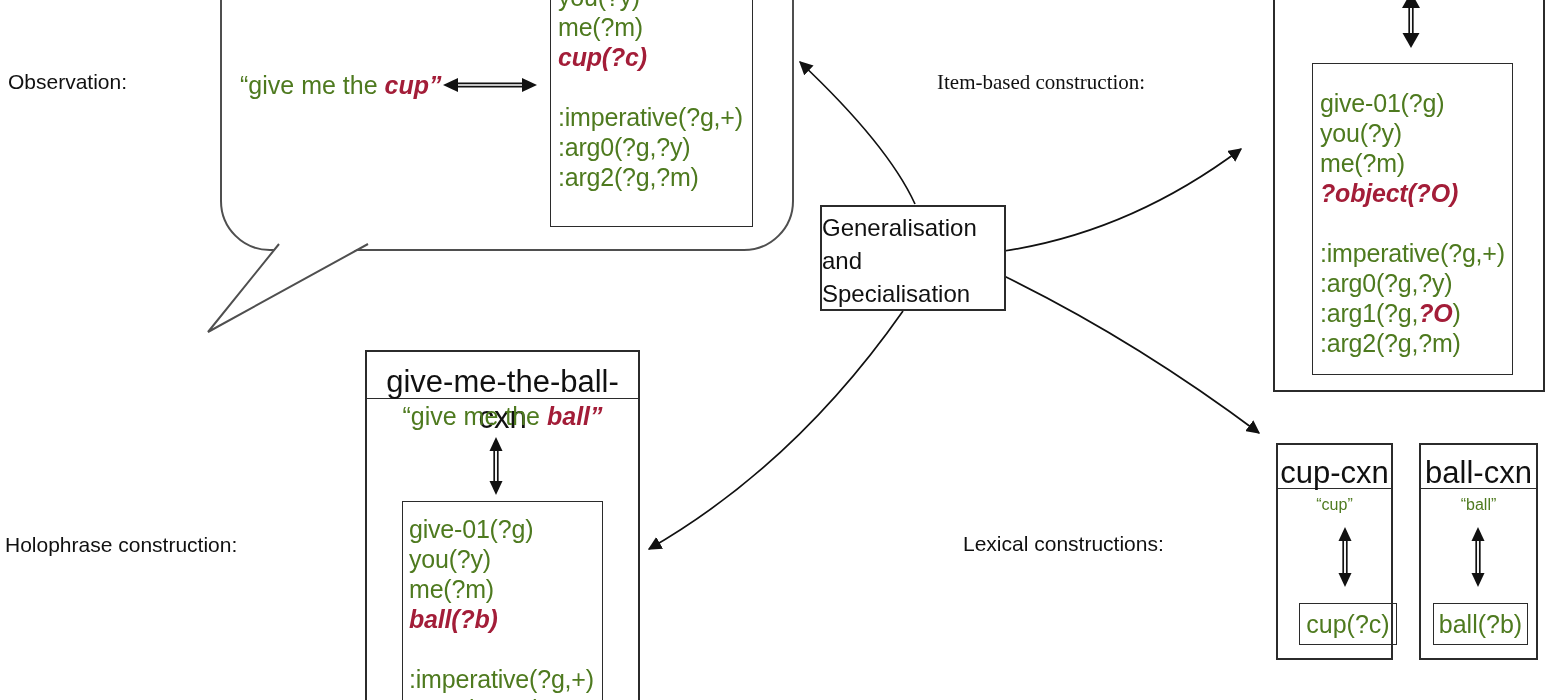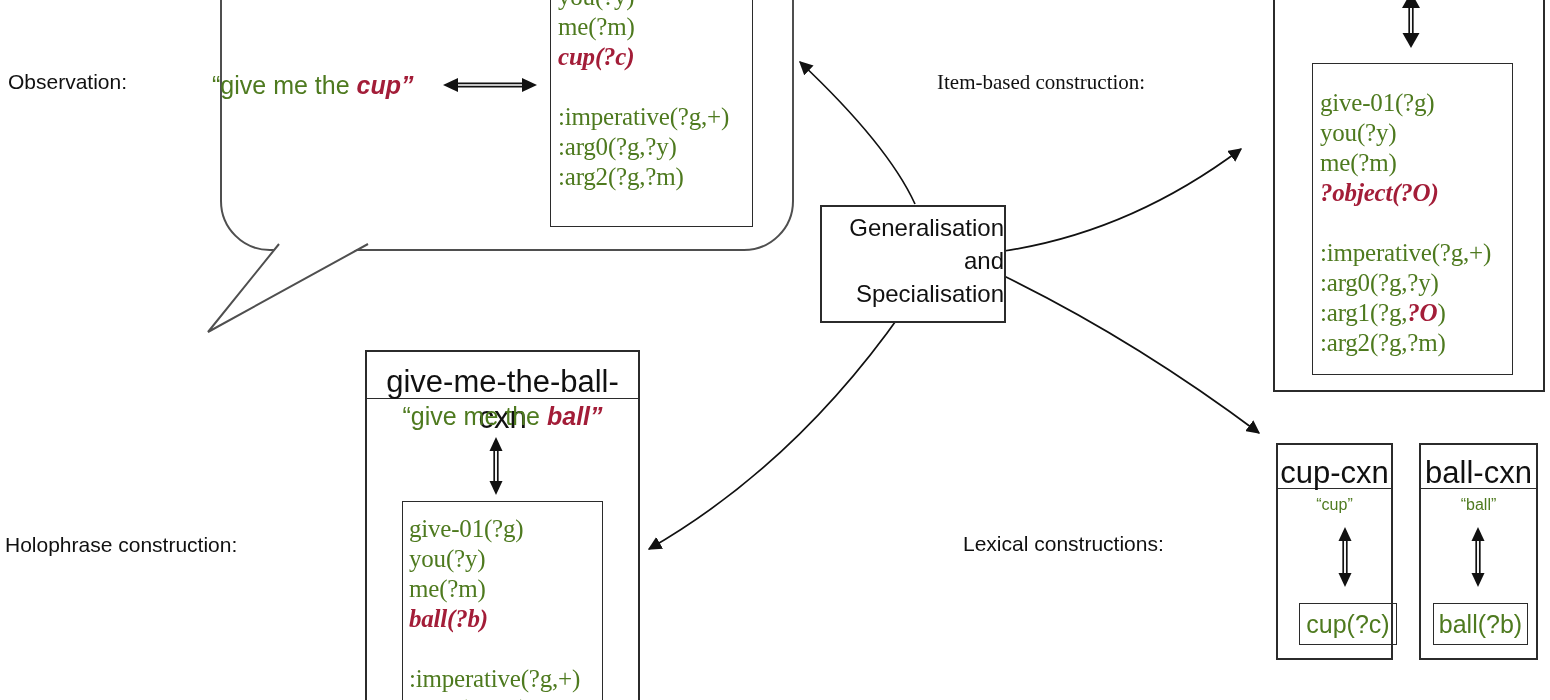--- a/index.html
+++ b/index.html
@@ -9,29 +9,29 @@
   .canvas{position:relative;width:1550px;height:700px;overflow:hidden;background:#fff;
           font-family:"Liberation Sans", sans-serif;color:var(--ink);}
   .abs{position:absolute;}
   .lbl{font-size:21px;color:var(--ink);white-space:nowrap;z-index:3;}
   .bubble{left:220px;top:-60px;width:570px;height:307px;border:2px solid var(--bubble_border);
           border-radius:50px;background:#fff;z-index:1;}
   .overlay{position:absolute;left:0;top:0;z-index:2;pointer-events:none;}
   .box{border:2px solid var(--border);background:transparent;z-index:3;box-sizing:border-box;}
   .codebox{border:1.6px solid var(--border);background:transparent;z-index:4;box-sizing:border-box;}
   .code{font-size:25px;line-height:30px;letter-spacing:-0.2px;white-space:nowrap;}
-  .cl{height:30px;font-family:Liberation Serif, serif;}
+  .cl{height:30px;}
   .tg{color:var(--green);}
   .tr{color:var(--red);font-weight:bold;font-style:italic;}
   .utter{font-size:25px;white-space:nowrap;z-index:4;}
   .btitle{font-size:31px;text-align:center;border-bottom:1.6px solid var(--border);
           box-sizing:border-box;color:var(--ink);}
   .cword{font-size:16px;text-align:center;z-index:4;}
-  .center-box{left:820px;top:205px;width:186px;height:118px;border:2px solid var(--border);
-          background:#fff;z-index:3;box-sizing:border-box;text-align:right;
+  .center-box{left:820px;top:205px;width:186px;height:106px;border:2px solid var(--border);
+          background:#fff;z-index:3;box-sizing:border-box;text-align:left;
           font-size:24px;line-height:33px;padding-top:4px;}
   .scode{font-size:25px;line-height:40px;text-align:center;}
   .arrow{stroke:var(--ink);stroke-width:1.7;fill:none;}
   .thin{stroke:var(--ink);stroke-width:1.7;fill:none;}
   .ahead{fill:var(--ink);stroke:none;}
   .tailfill{fill:#fff;stroke:none;}
   .tailline{stroke:var(--bubble_border);stroke-width:2;fill:none;}
 </style>
 </head>
 <body>
@@ -84,21 +84,21 @@
       <path class="thin" d="M1476.2,539 V575 M1479.8,539 V575"></path>
       <polygon class="ahead" points="1478,587 1471.5,573 1484.5,573"></polygon>
     </g>
   </svg>
 
   <div class="abs lbl" style="left:8px;top:70px;">Observation:</div>
   <div class="abs lbl" style="left:937px;top:70px;font-family:Liberation Serif, serif;">Item-based construction:</div>
   <div class="abs lbl" style="left:5px;top:533px;">Holophrase construction:</div>
   <div class="abs lbl" style="left:963px;top:532px;">Lexical constructions:</div>
 
-  <div class="abs utter" style="left:212px;top:71px;"><span class="tg">“give me the </span><span class="tr">cup</span><span class="tr">”</span></div>
+  <div class="abs utter" style="left:240px;top:71px;"><span class="tg">“give me the </span><span class="tr">cup</span><span class="tr">”</span></div>
 
   <div class="abs codebox" style="left:550px;top:-40px;width:203px;height:267px;">
     <div class="code" style="padding:21px 0 0 7px;">
         <div class="cl"><span class="tg">you(?y)</span></div>
         <div class="cl"><span class="tg">me(?m)</span></div>
         <div class="cl"><span class="tr">cup(?c)</span></div>
         <div class="cl">&nbsp;</div>
         <div class="cl"><span class="tg">:imperative(?g,+)</span></div>
         <div class="cl"><span class="tg">:arg0(?g,?y)</span></div>
         <div class="cl"><span class="tg">:arg2(?g,?m)</span></div>

